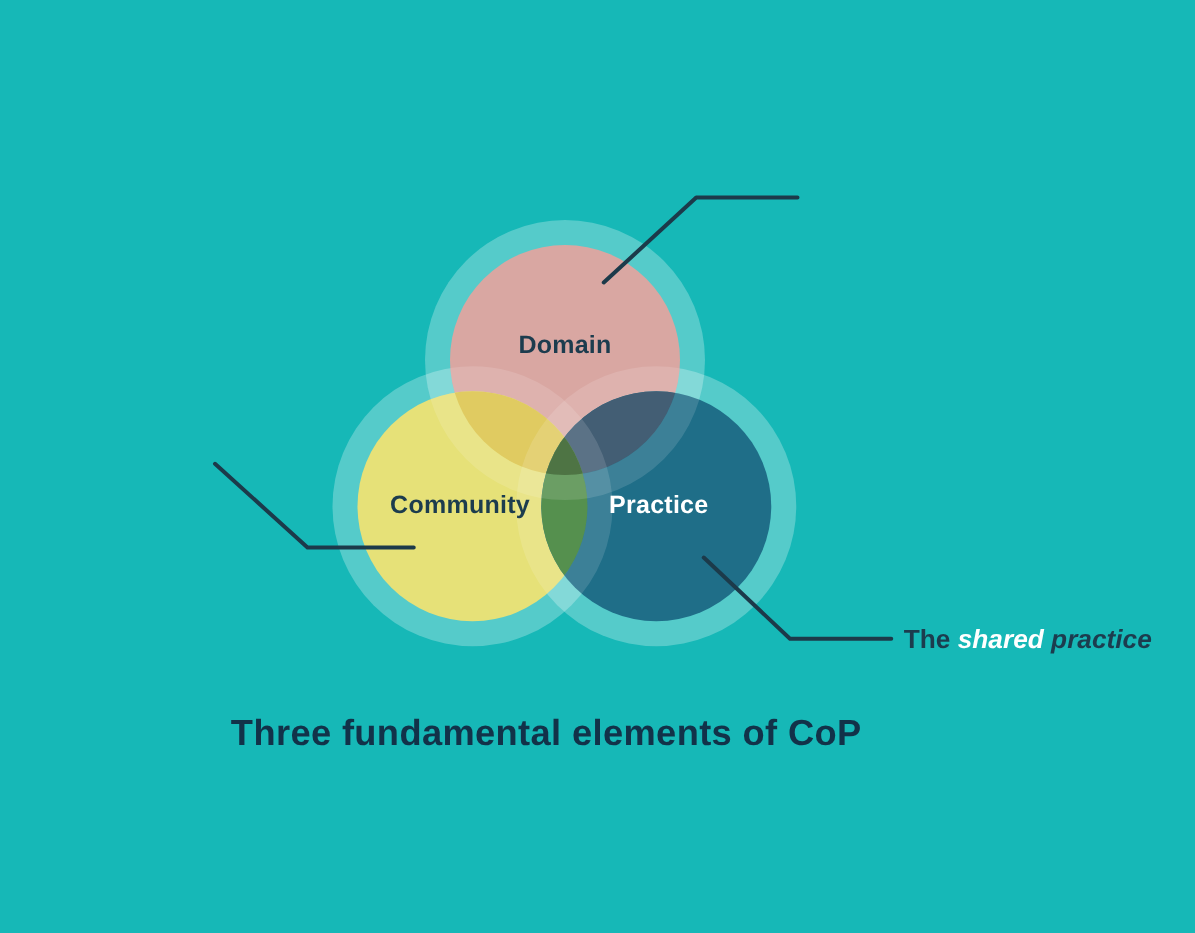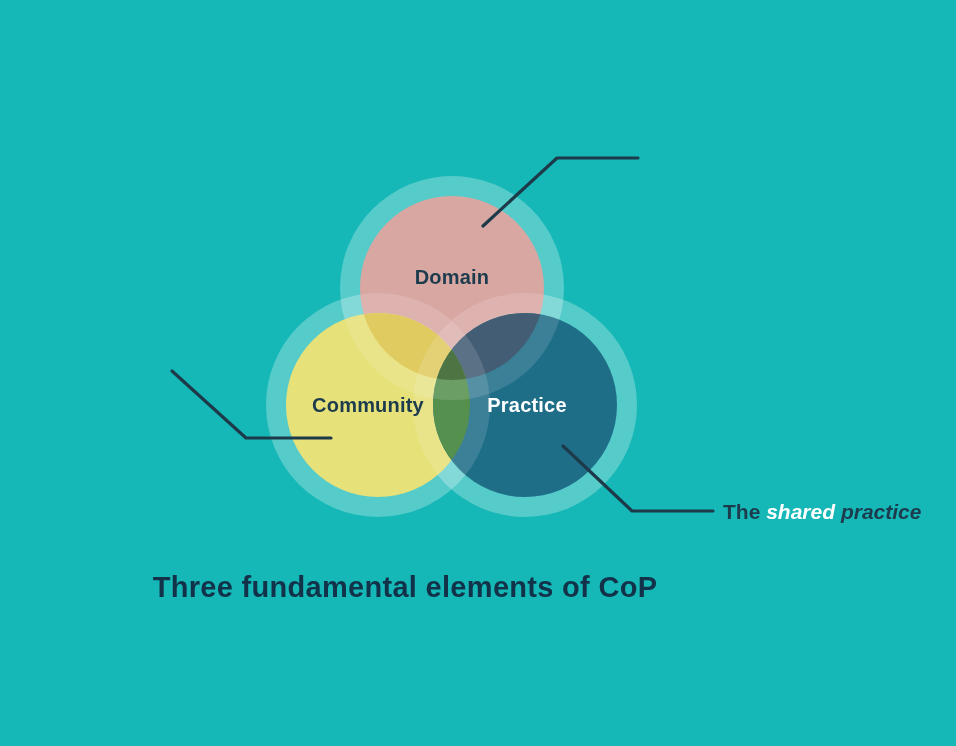--- a/index.html
+++ b/index.html
@@ -30,20 +30,21 @@
   .annotation .em { color:var(--text-light, #ffffff); font-style:italic; }
   .annotation .italic { font-style:italic; }
   .diagram-title {
     position:absolute;
     transform:translateX(-50%);
     font-size:29px; font-weight:700;
     letter-spacing:0.3px;
     color:var(--title-color, #123249);
     white-space:nowrap;
     line-height:1.05;
+    margin-left:32px;
   }
 </style>
 </head>
 <body>
 
 <div class="canvas">
 
   <svg class="venn-svg" width="956" height="746" viewBox="0 0 956 746">
     <defs>
       <clipPath id="clipD">

